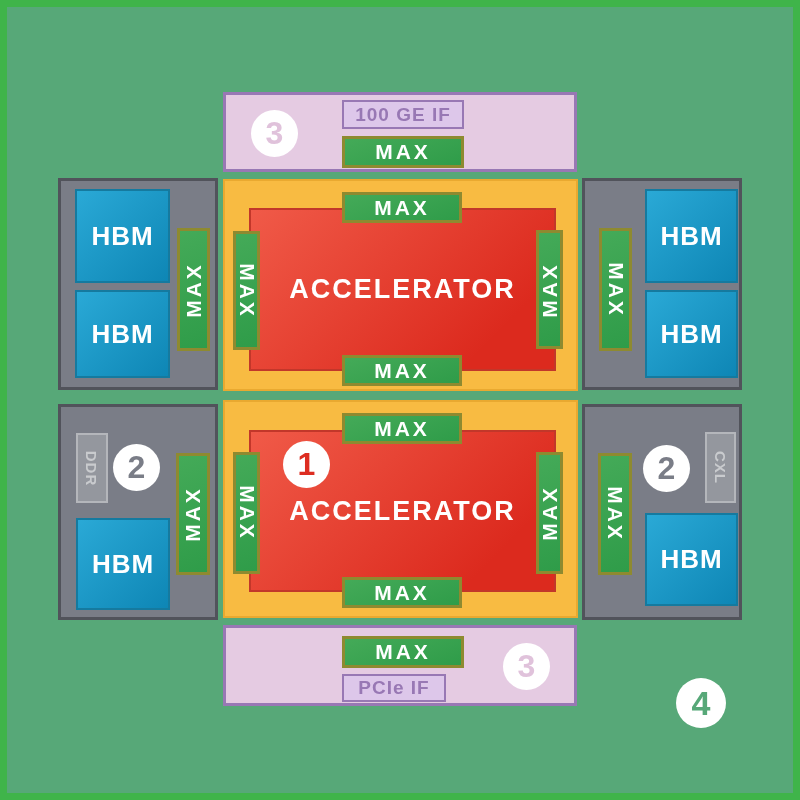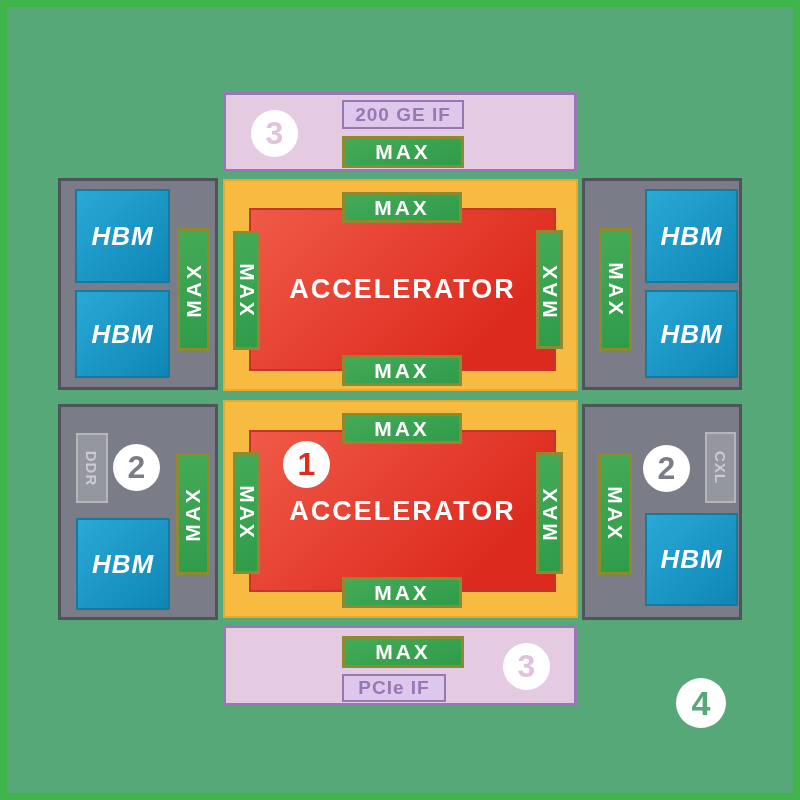--- a/index.html
+++ b/index.html
@@ -24,21 +24,21 @@
        display:flex;align-items:center;justify-content:center;color:#fff;font-weight:bold;
        font-size:21px;letter-spacing:3px;}
   .max span{white-space:nowrap;}
   .rot-ccw span{transform:rotate(-90deg);} 
   .rot-cw span{transform:rotate(90deg);}   
 
   
   .mem-bank{background:#7a7d87;border:3px solid #51535b;box-sizing:border-box;}
   .hbm{background:linear-gradient(135deg,#2aa9d6 0%,#0e86b5 100%);border:2px solid #157a9f;box-sizing:border-box;
        display:flex;align-items:center;justify-content:center;color:#fff;font-weight:bold;
-       font-size:26px;letter-spacing:1px;font-style:italic;}
+       font-size:26px;letter-spacing:1px;}
   .ctrl{background:#94979e;border:2px solid #b4b6bb;box-sizing:border-box;color:#c9cbce;
         font-weight:bold;font-size:15px;letter-spacing:1px;display:flex;align-items:center;justify-content:center;}
   .ctrl span{white-space:nowrap;transform:rotate(90deg);}
 
   
   .badge{background:#fff;border-radius:50%;width:47px;height:47px;display:flex;align-items:center;
          justify-content:center;font-weight:bold;font-size:32px;}
   .n-pink{color:#e0c2db;}
   .n-red{color:#dd2d21;}
   .n-gray{color:#7a7d87;}
@@ -47,21 +47,21 @@
 </head>
 <body>
 
 <div id="canvas">
 
   <div class="abs io-bank" style="left:223px;top:92px;width:354px;height:80px;">
     <div class="abs badge n-pink" style="left:25px;top:15px;">
       <span>3</span>
     </div>
     <div class="abs if-label" style="left:116px;top:5px;width:122px;height:29px;">
-      <span>200 GE IF</span>
+      <span>100 GE IF</span>
     </div>
     <div class="abs max" style="left:116px;top:41px;width:122px;height:32px;">
       <span>MAX</span>
     </div>
   </div>
 
   <div class="abs tile" style="left:223px;top:179px;width:355px;height:212px;">
     <div class="abs core" style="left:24px;top:27px;width:307px;height:163px;">
       <span>ACCELERATOR</span>
     </div>

